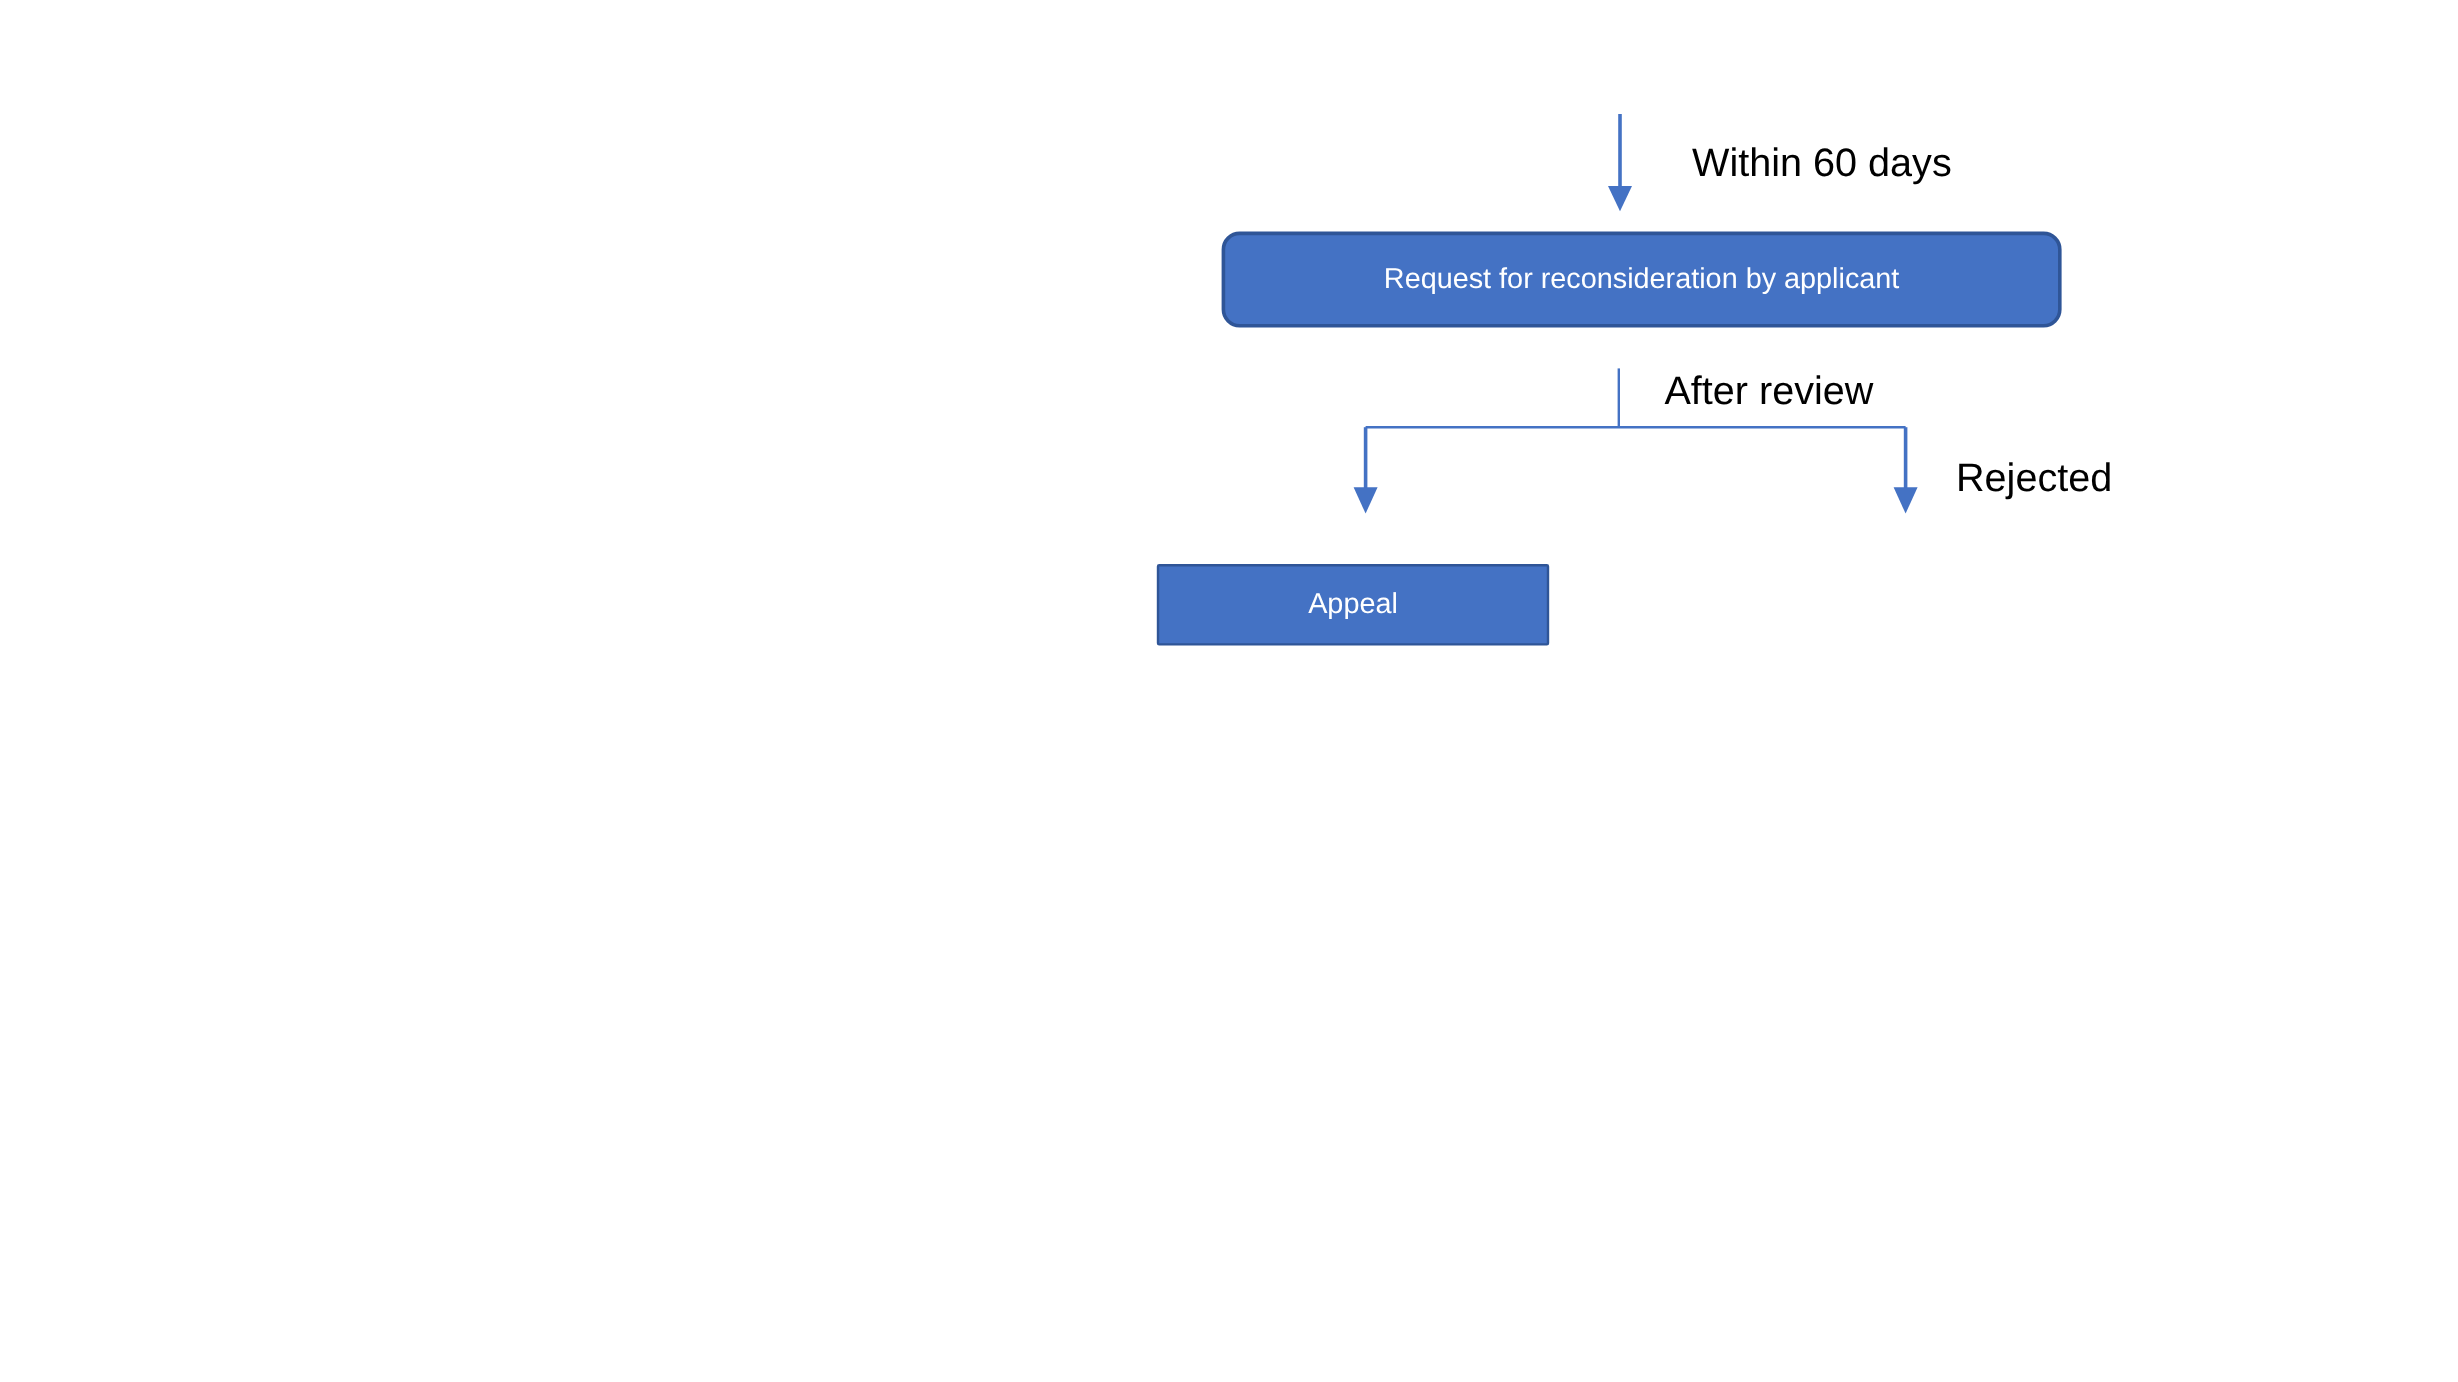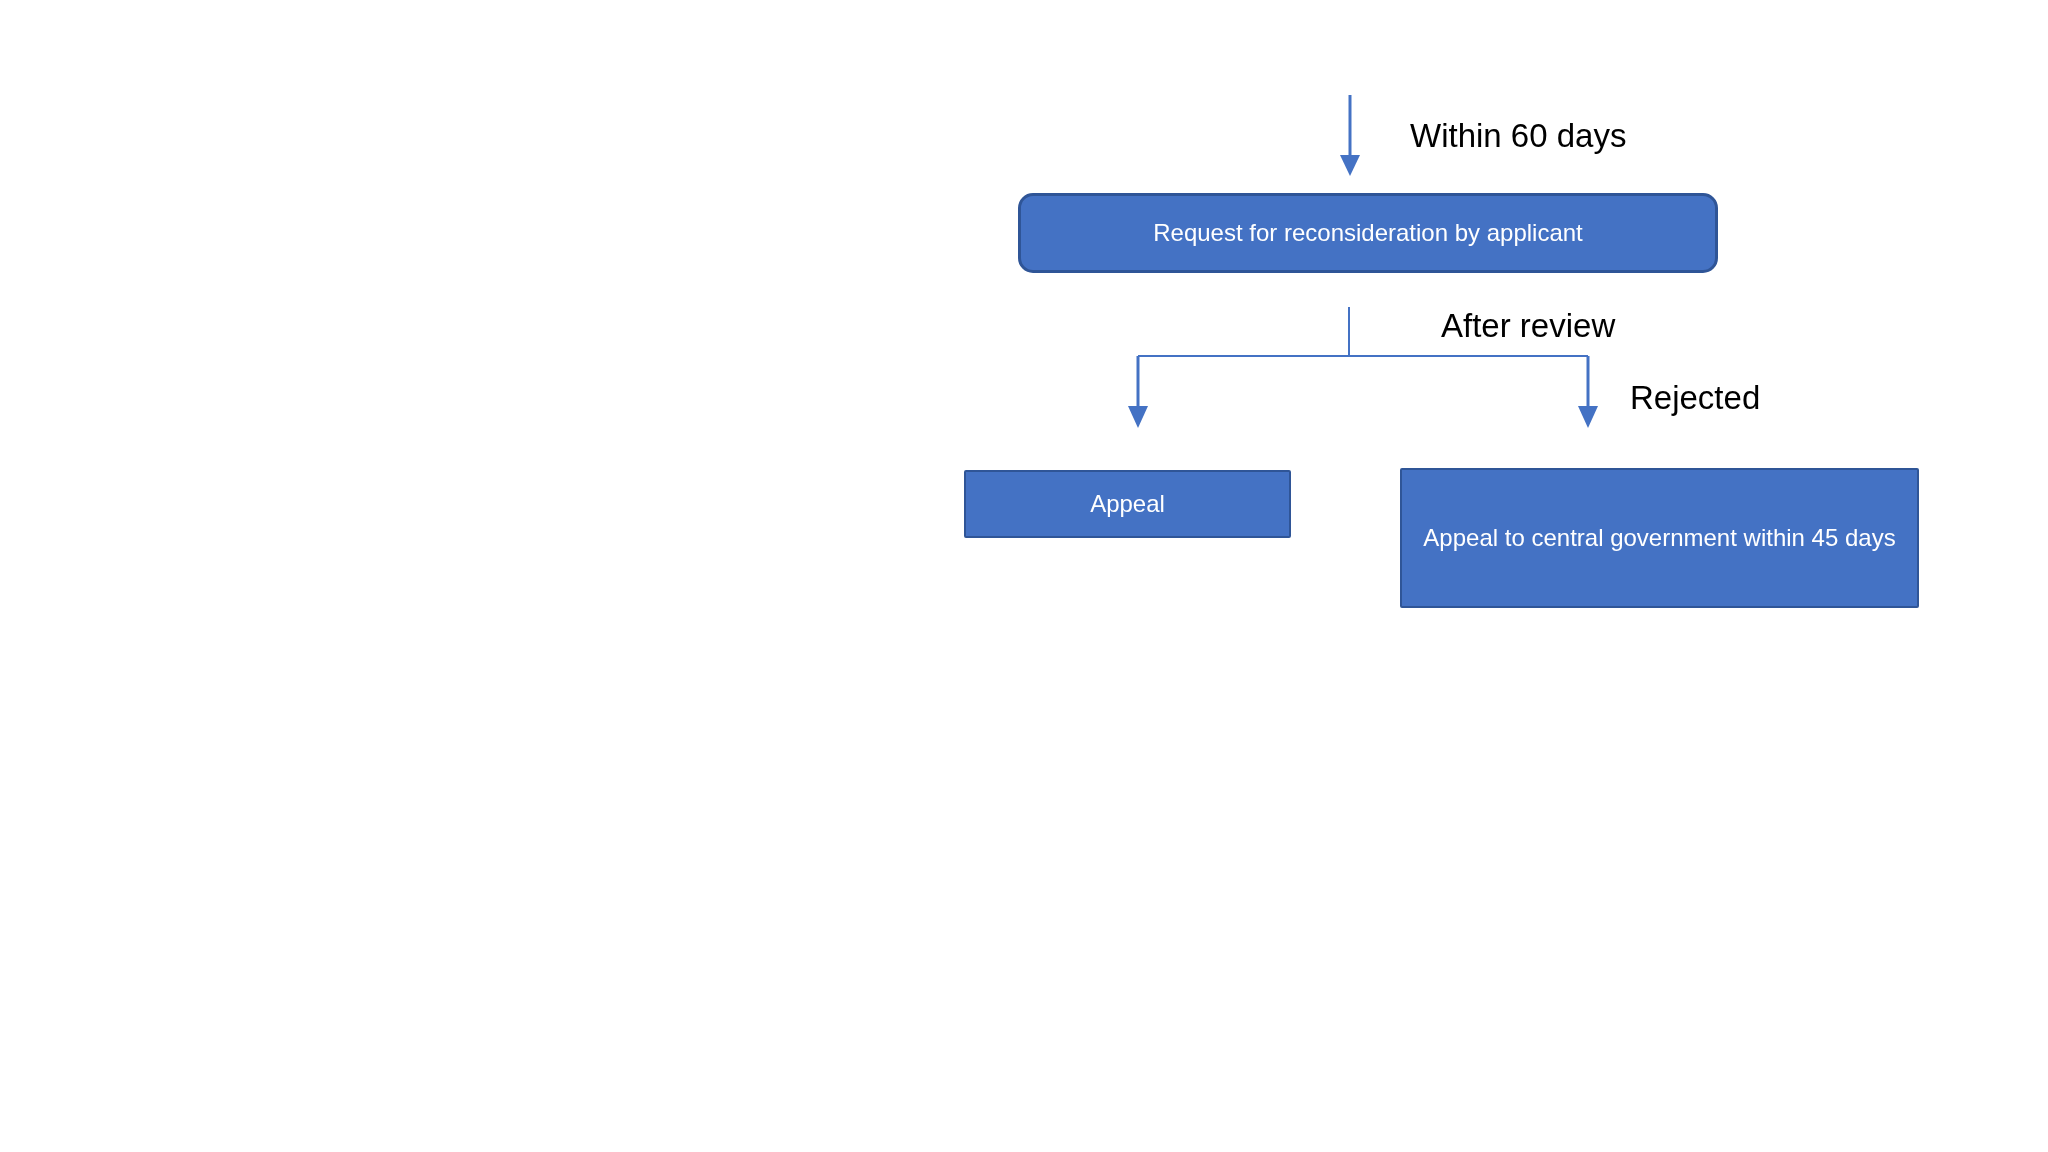--- a/index.html
+++ b/index.html
@@ -48,21 +48,21 @@
     padding:0 18px;
   }
   .edge-label{
     position:absolute;
     color:var(--label-text);
     font-size:33px;
     white-space:nowrap;
     line-height:42px;
   }
   .label-within{left:1388px;top:115px;margin-left:22px;}
-  .label-after{left:1441px;top:305px;}
+  .label-after{left:1387px;top:305px;}
   .label-rejected{left:1630px;top:377px;}
 </style>
 </head>
 <body>
 
 <div class="canvas">
 
   <svg class="connectors" viewBox="0 0 2048 1152" xmlns="http://www.w3.org/2000/svg">
 
     <line x1="1350" y1="95" x2="1350" y2="157" stroke-width="3"></line>
@@ -86,17 +86,14 @@
   </div>
 
   <div class="edge-label label-after">After review</div>
 
   <div class="edge-label label-rejected">Rejected</div>
 
   <div class="node node-approve">
     <span>Appeal</span>
   </div>
 
-  <div class="node node-appeal">
-    <span>Appeal to central government within 45 days</span>
-  </div>
 
 </div>
 
 </body></html>

